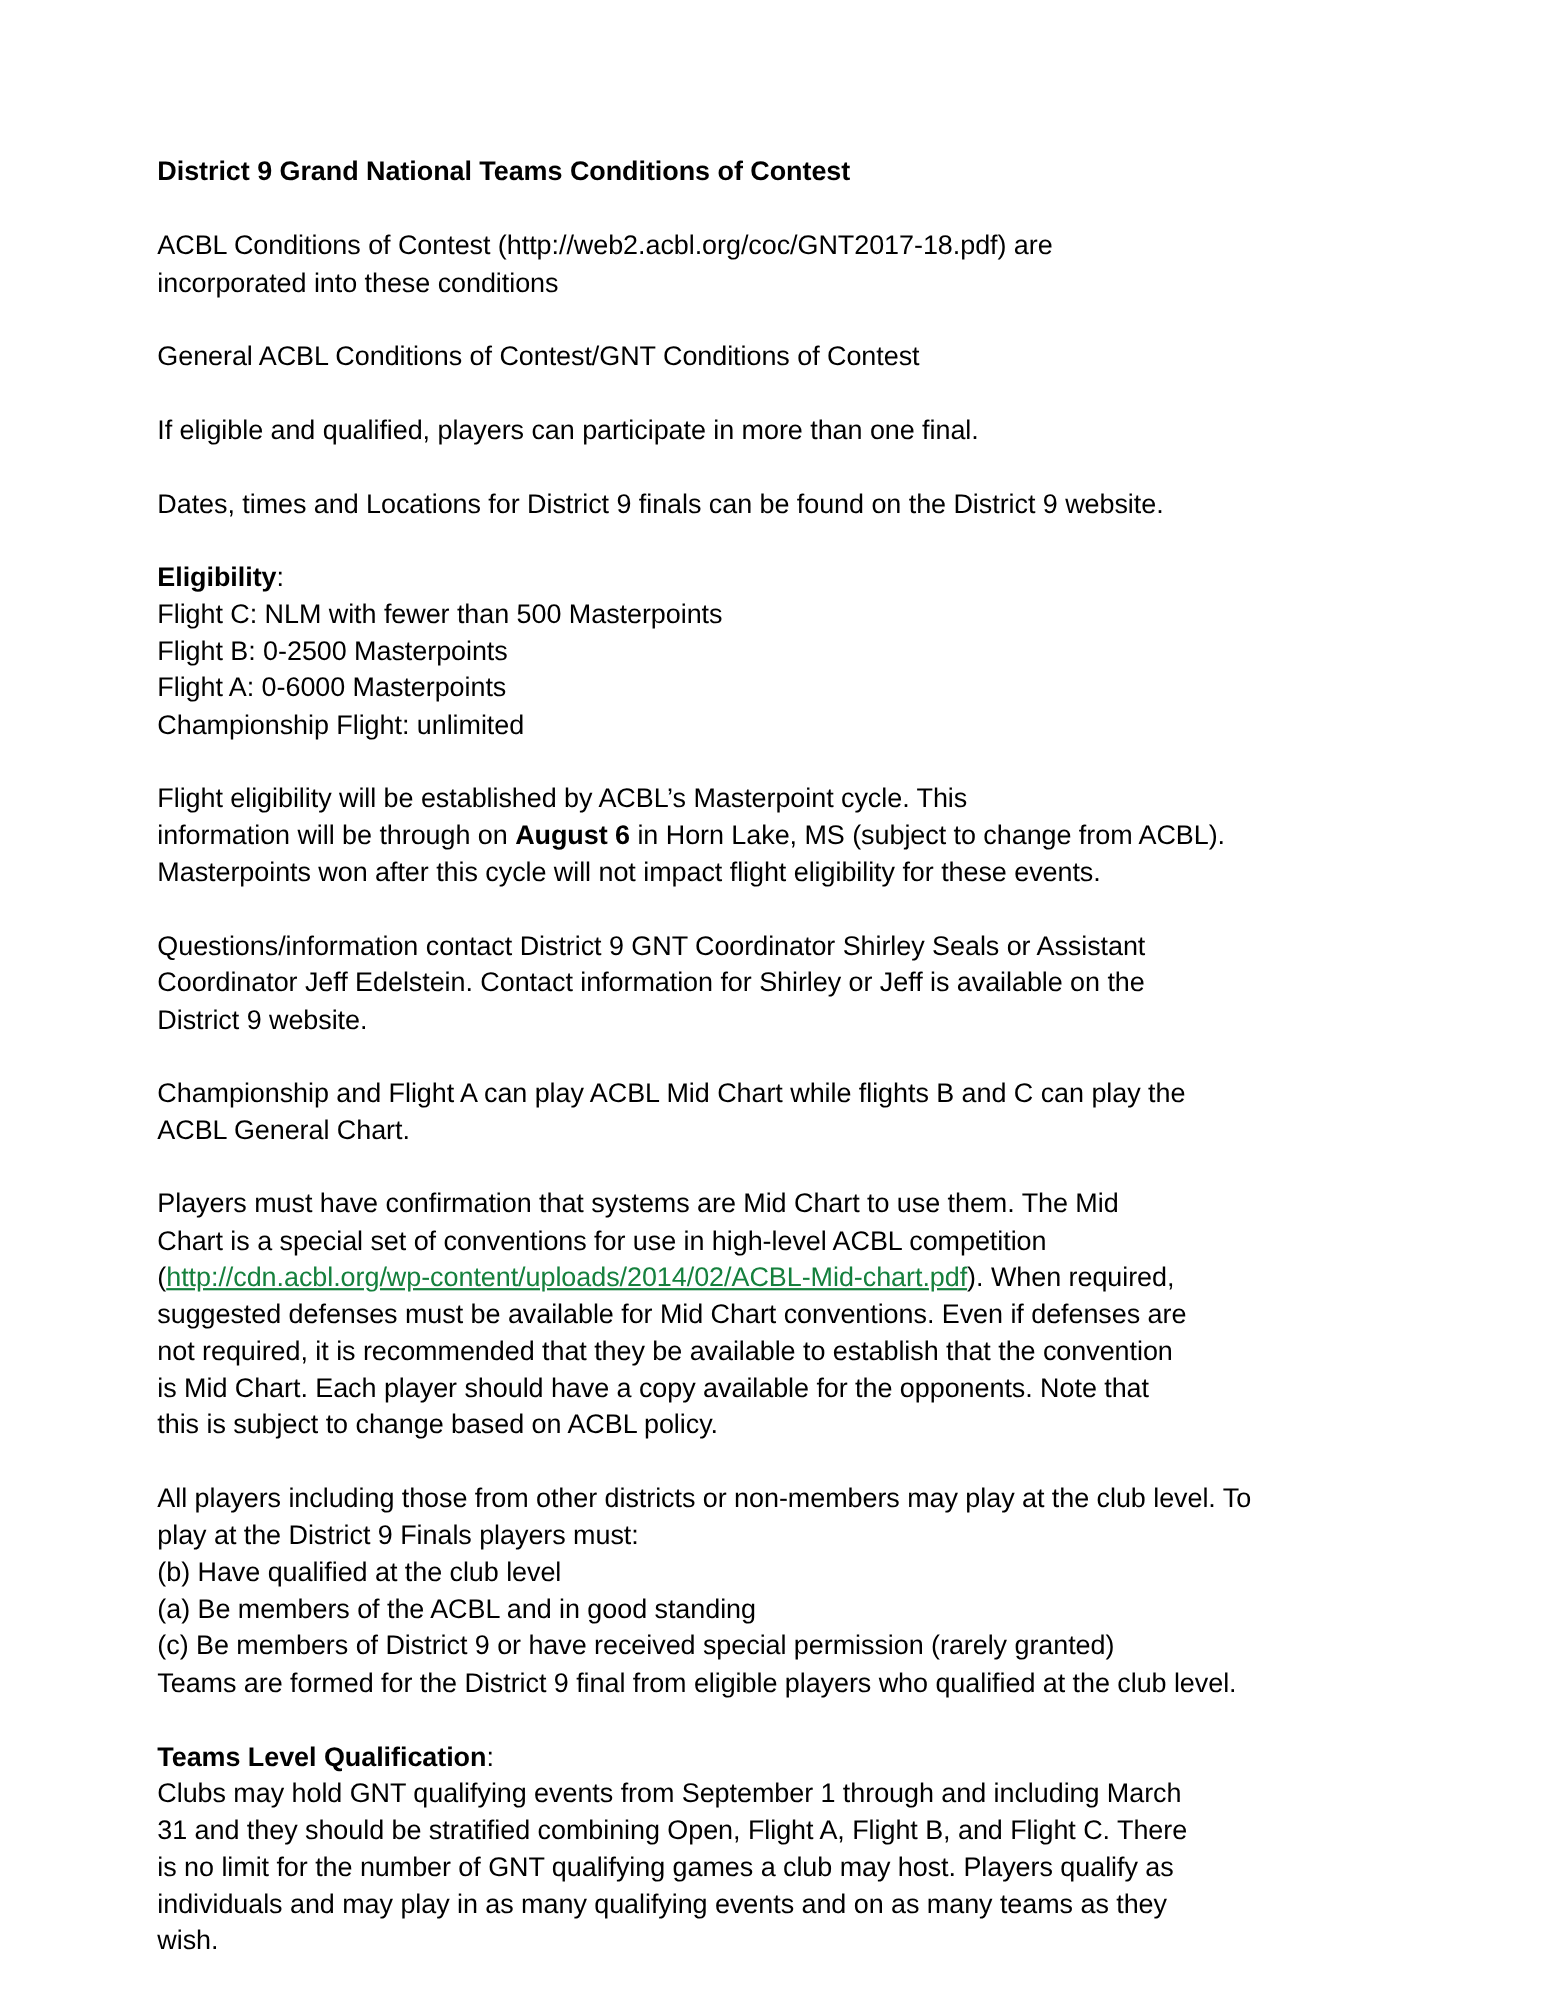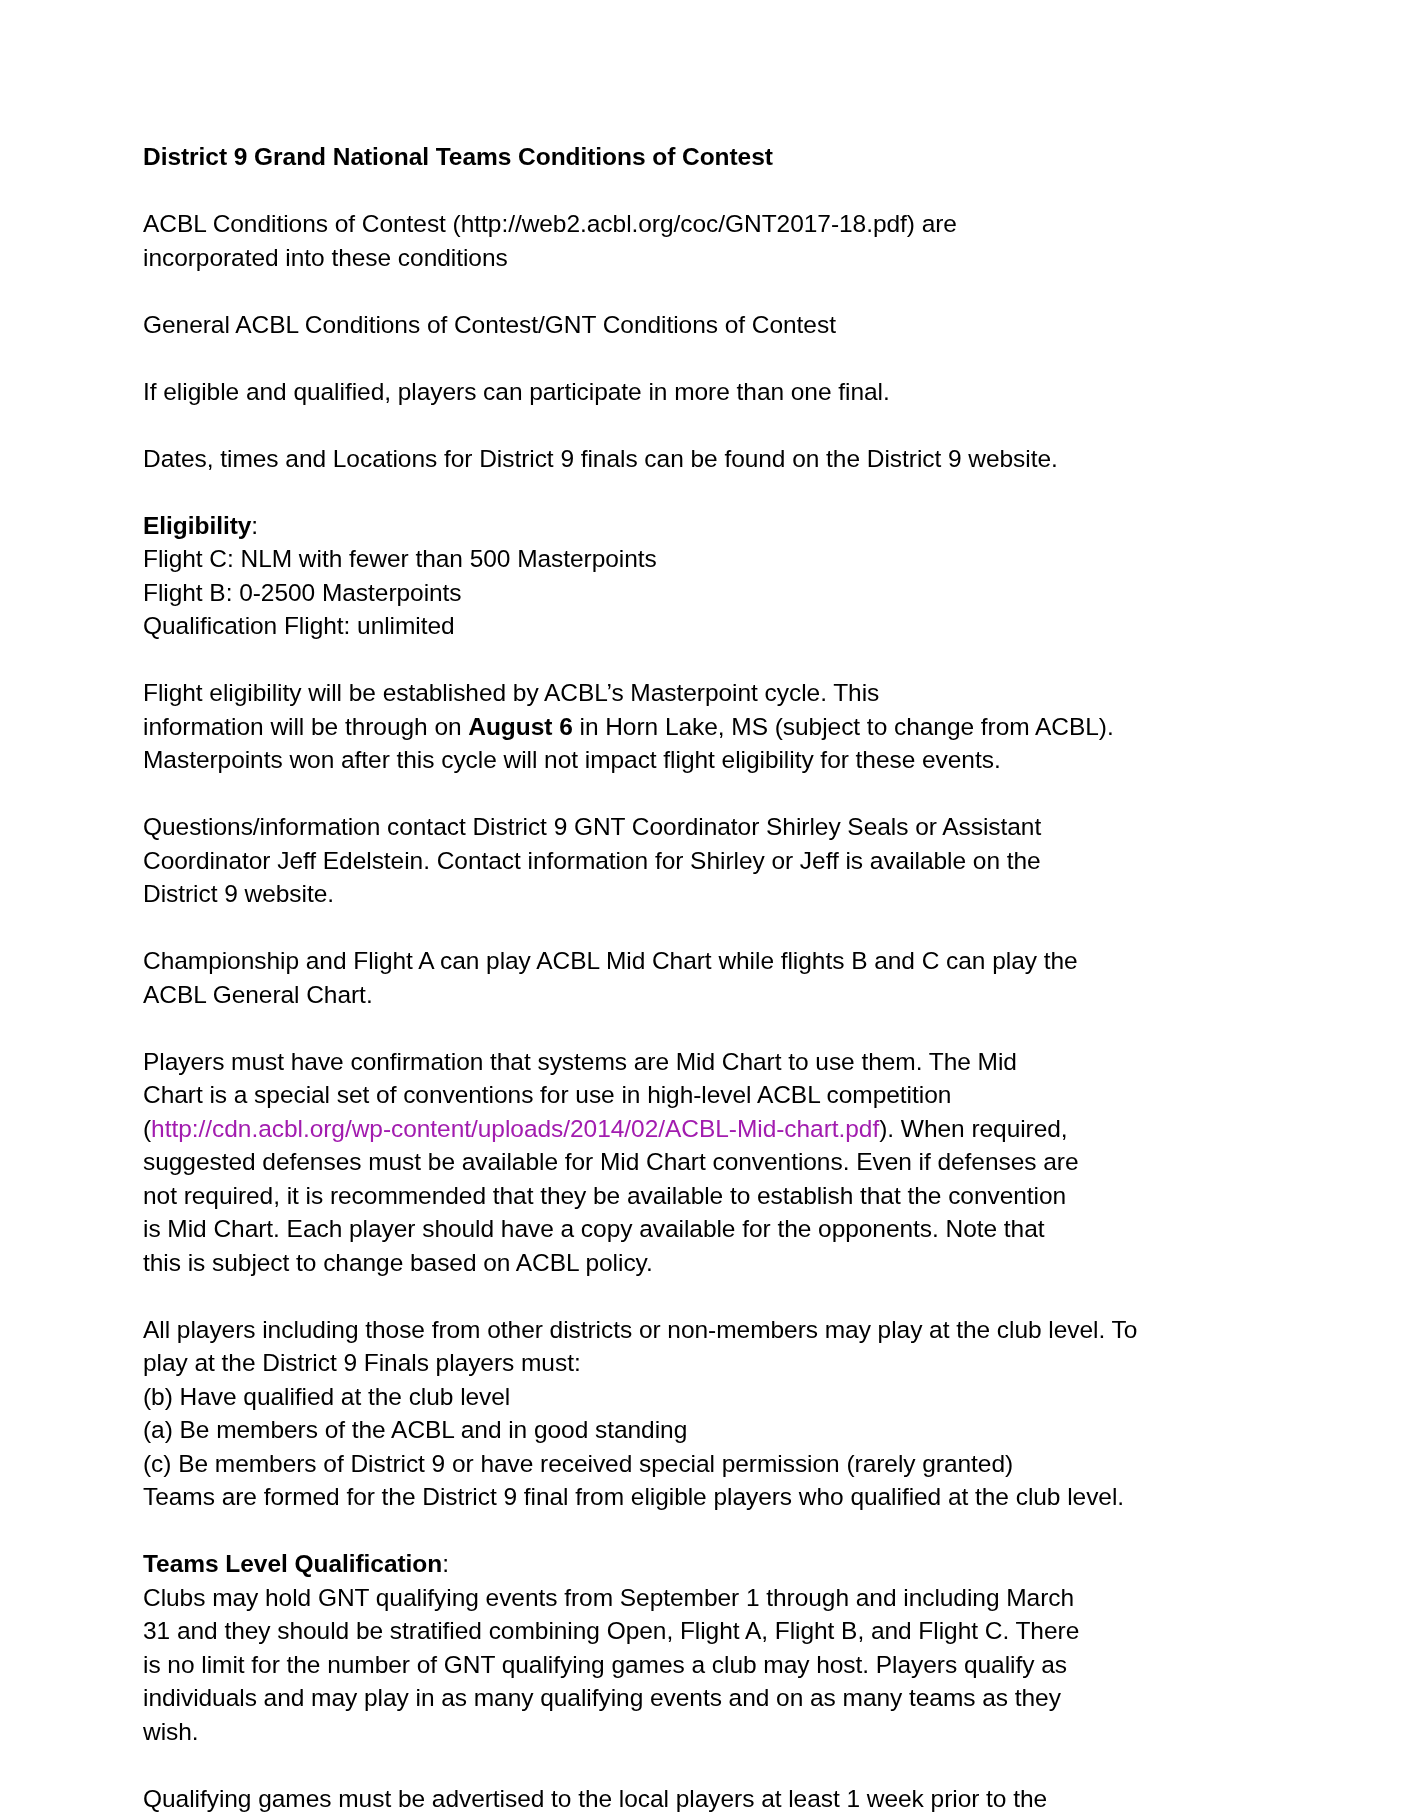--- a/index.html
+++ b/index.html
@@ -37,21 +37,22 @@
     margin: 0;
     padding: 0;
   }
   .gap {
     height: 33.5px;
   }
   .bold {
     font-weight: bold;
   }
   .link {
-    color: #a21caf;
+    text-decoration: underline;
+    color: #15803d;
     text-underline-offset: 2px;
   }
   .block-line {
     margin: 0;
     padding: 0;
     white-space: nowrap;
   }
 </style>
 </head>
 <body>
@@ -75,21 +76,22 @@
 
     <div class="gap"></div>
 
     <p class="para">Dates, times and Locations for District 9 finals can be found on the District 9 website.</p>
 
     <div class="gap"></div>
 
     <p class="para"><span class="bold">Eligibility</span><span>:</span></p>
     <p class="para block-line">Flight C: NLM with fewer than 500 Masterpoints</p>
     <p class="para block-line">Flight B: 0-2500 Masterpoints</p>
-    <p class="para block-line">Qualification Flight: unlimited</p>
+    <p class="para block-line">Flight A: 0-6000 Masterpoints</p>
+    <p class="para block-line">Championship Flight: unlimited</p>
 
     <div class="gap"></div>
 
     <p class="para block-line">Flight eligibility will be established by ACBL’s Masterpoint cycle. This</p>
     <p class="para block-line"><span>information will be through on </span><span class="bold">August 6</span><span> in Horn Lake, MS (subject to change from ACBL).</span></p>
     <p class="para block-line">Masterpoints won after this cycle will not impact flight eligibility for these events.</p>
 
     <div class="gap"></div>
 
     <p class="para">Questions/information contact District 9 GNT Coordinator Shirley Seals or Assistant Coordinator Jeff Edelstein. Contact information for Shirley or Jeff is available on the District 9 website.</p>

